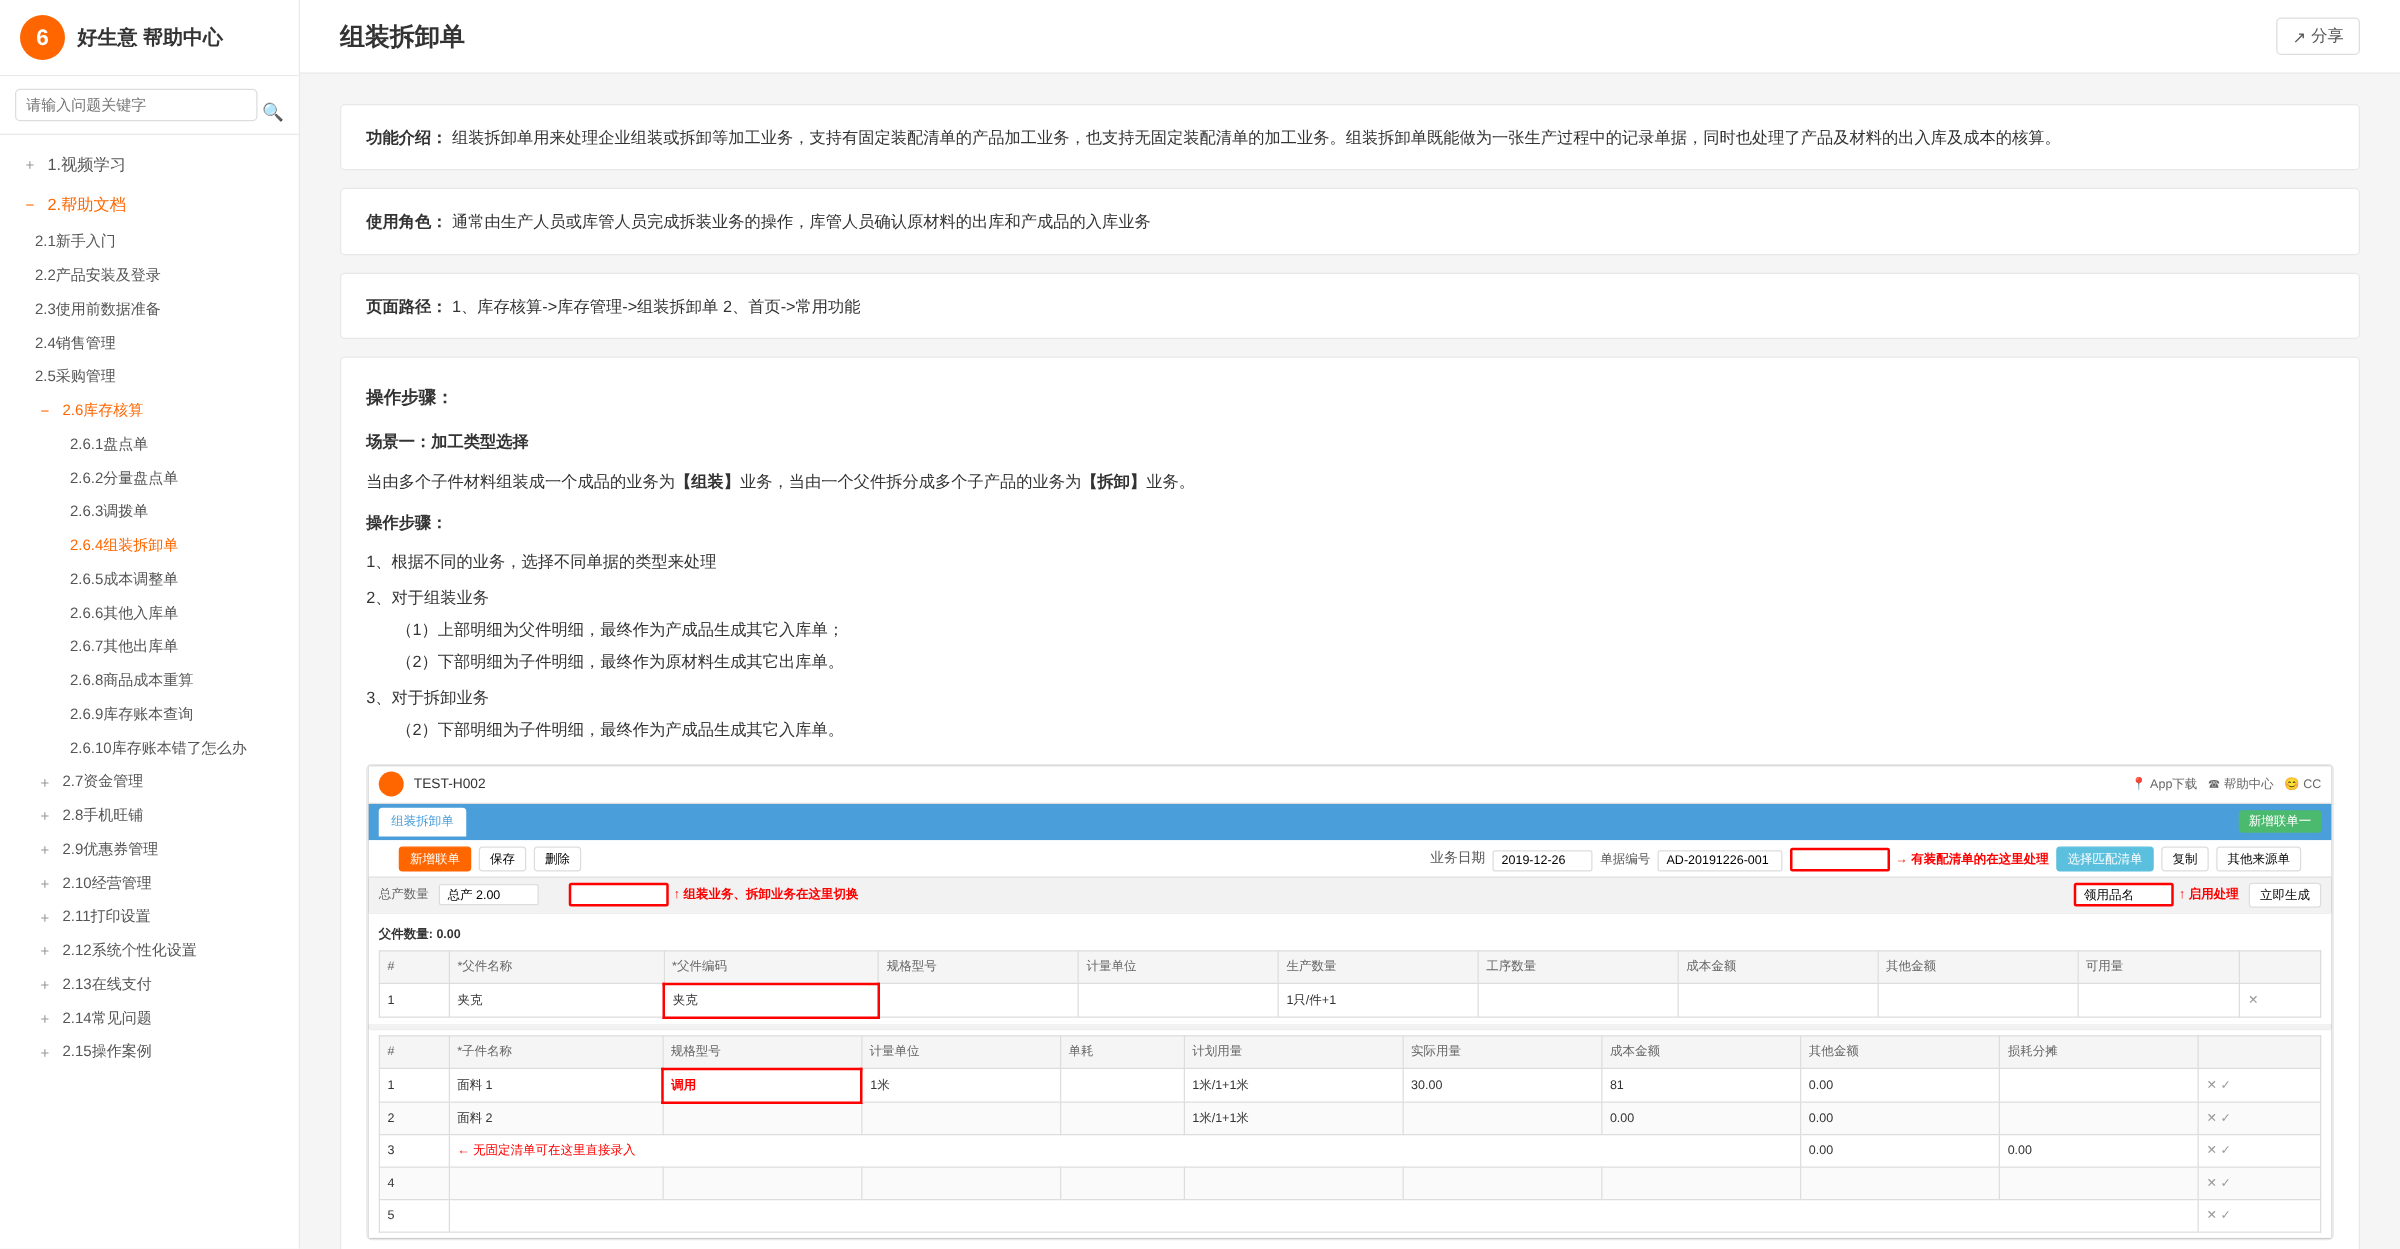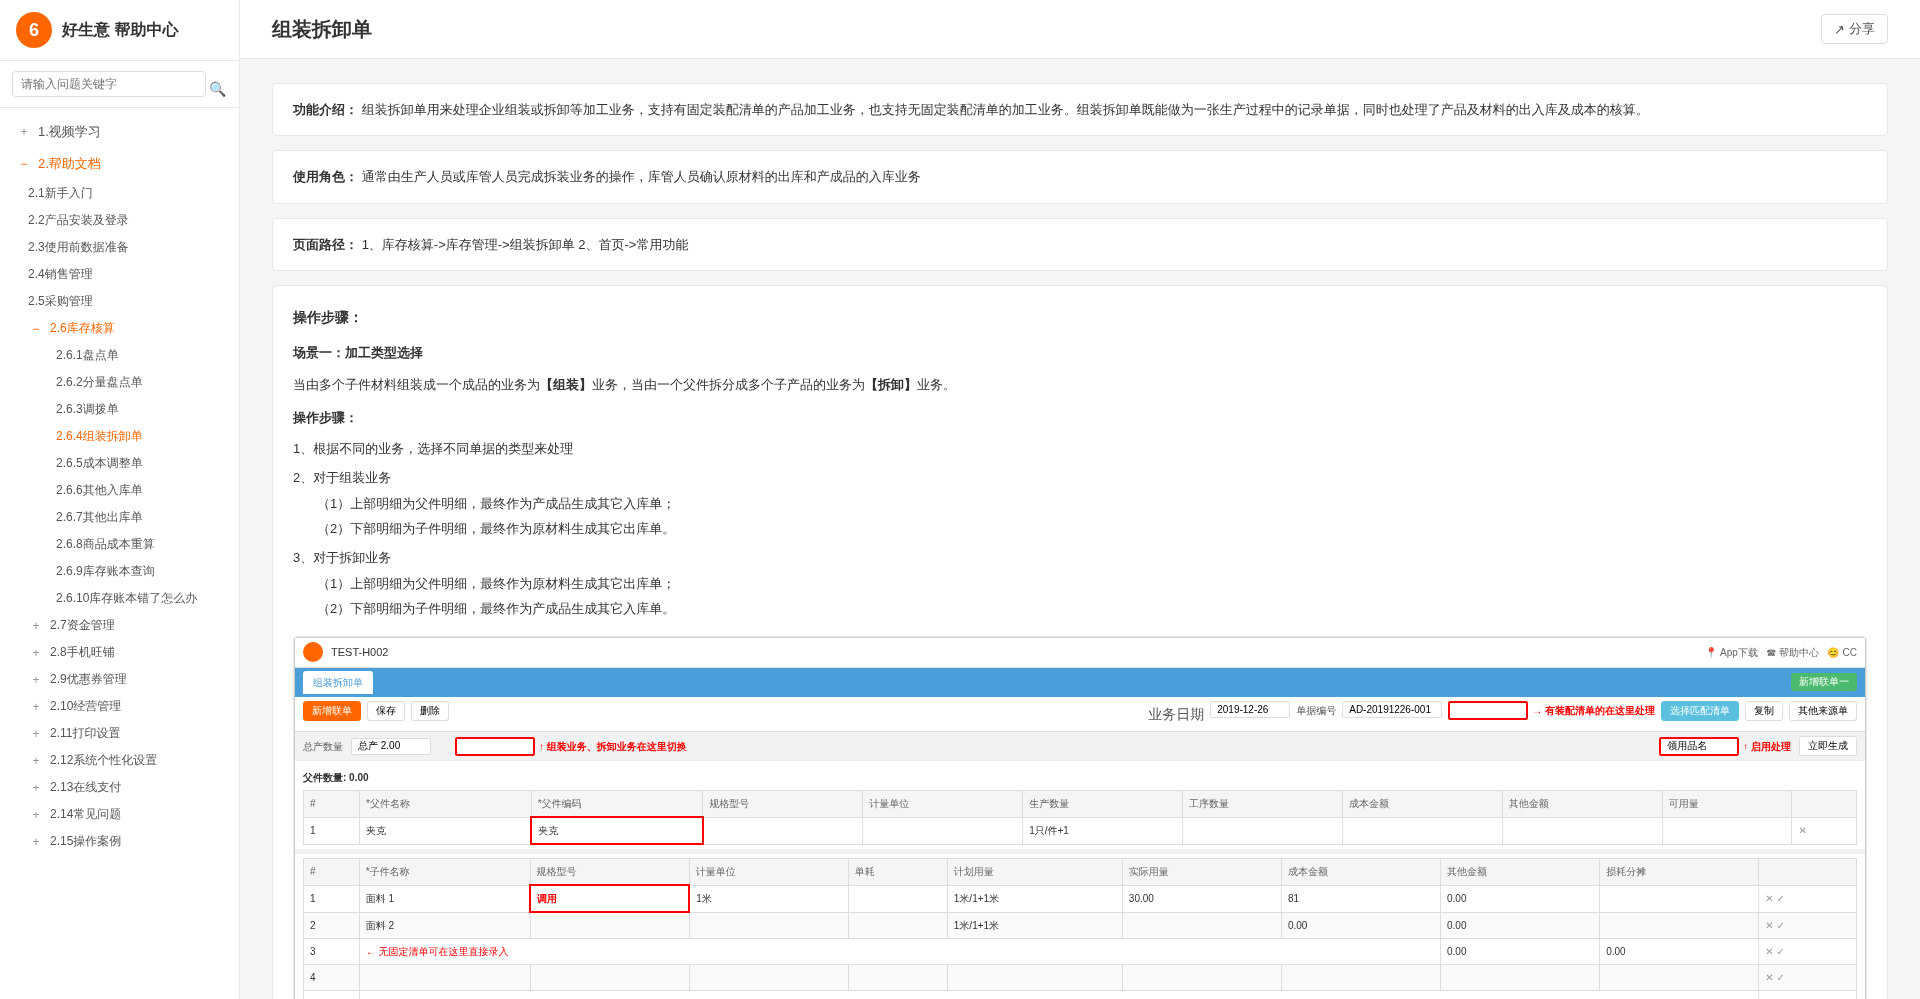--- a/index.html
+++ b/index.html
@@ -169,23 +169,23 @@
     .mock-green-btn {
       background: #4cba6e;
       color: #fff;
       border: none;
       padding: 2px 8px;
       border-radius: 3px;
       font-size: 10px;
     }
     .mock-toolbar {
       background: #fff;
-      padding: 4px 8px;
+      padding: 4px 24px;
       border-bottom: 1px solid #ddd;
-      display: flex; align-items: flex-start; gap: 6px;
+      display: flex; align-items: flex-end; gap: 6px;
       flex-wrap: wrap;
     }
     .mock-btn {
       border: 1px solid #ddd;
       background: #fff;
       padding: 2px 8px;
       font-size: 10px;
       border-radius: 3px;
       cursor: pointer;
     }
@@ -410,21 +410,20 @@
       <div style="margin-bottom:6px;font-weight:bold;">操作步骤：</div>
 
       <div style="margin-bottom:4px;">1、根据不同的业务，选择不同单据的类型来处理</div>
       <div style="margin-bottom:2px;">2、对于组装业务</div>
       <div style="padding-left:24px;">
         <div>（1）上部明细为父件明细，最终作为产成品生成其它入库单；</div>
         <div>（2）下部明细为子件明细，最终作为原材料生成其它出库单。</div>
       </div>
       <div style="margin:4px 0 2px;">3、对于拆卸业务</div>
       <div style="padding-left:24px;">
-        <div>（1）上部明细为父件明细，最终作为原材料生成其它出库单；</div>
         <div>（2）下部明细为子件明细，最终作为产成品生成其它入库单。</div>
       </div>
 
       <div class="screenshot-container">
         <div class="mock-app">
 
           <div class="mock-topbar">
             <span class="mock-logo"></span>
             <span style="font-size:11px;color:#333;text-align:right;">TEST-H002</span>
             <span style="flex:1;"></span>
@@ -435,21 +434,21 @@
             <span style="background:#fff;color:#4a9eda;padding:2px 10px;border-radius:3px 3px 0 0;font-size:10px;">组装拆卸单</span>
             <span style="flex:1;"></span>
             <button class="mock-green-btn">新增联单一</button>
           </div>
 
           <div class="mock-toolbar">
             <button class="mock-btn orange-btn">新增联单</button>
             <button class="mock-btn">保存</button>
             <button class="mock-btn">删除</button>
             <span style="flex:1;"></span>
-            <span style="font-size:14px;color:#555;">业务日期</span>
+            <span style="font-size:11px;color:#555;">业务日期</span>
             <input class="mock-input" value="2019-12-26" style="width: 80px;">
             <span style="font-size:10px;color:#555;">单据编号</span>
             <input class="mock-input" value="AD-20191226-001" style="width: 100px;">
 
             <span style="position:relative;display:inline-flex;align-items:center;">
               <input class="mock-input" value="" style="width: 60px; border-color: red; border-width: 2px;">
               <span style="color:red;font-size:10px;font-weight:bold;margin-left:4px;white-space:nowrap;">→ 有装配清单的在这里处理</span>
             </span>
             <button class="mock-btn green-btn">选择匹配清单</button>
             <button class="mock-btn">复制</button>

